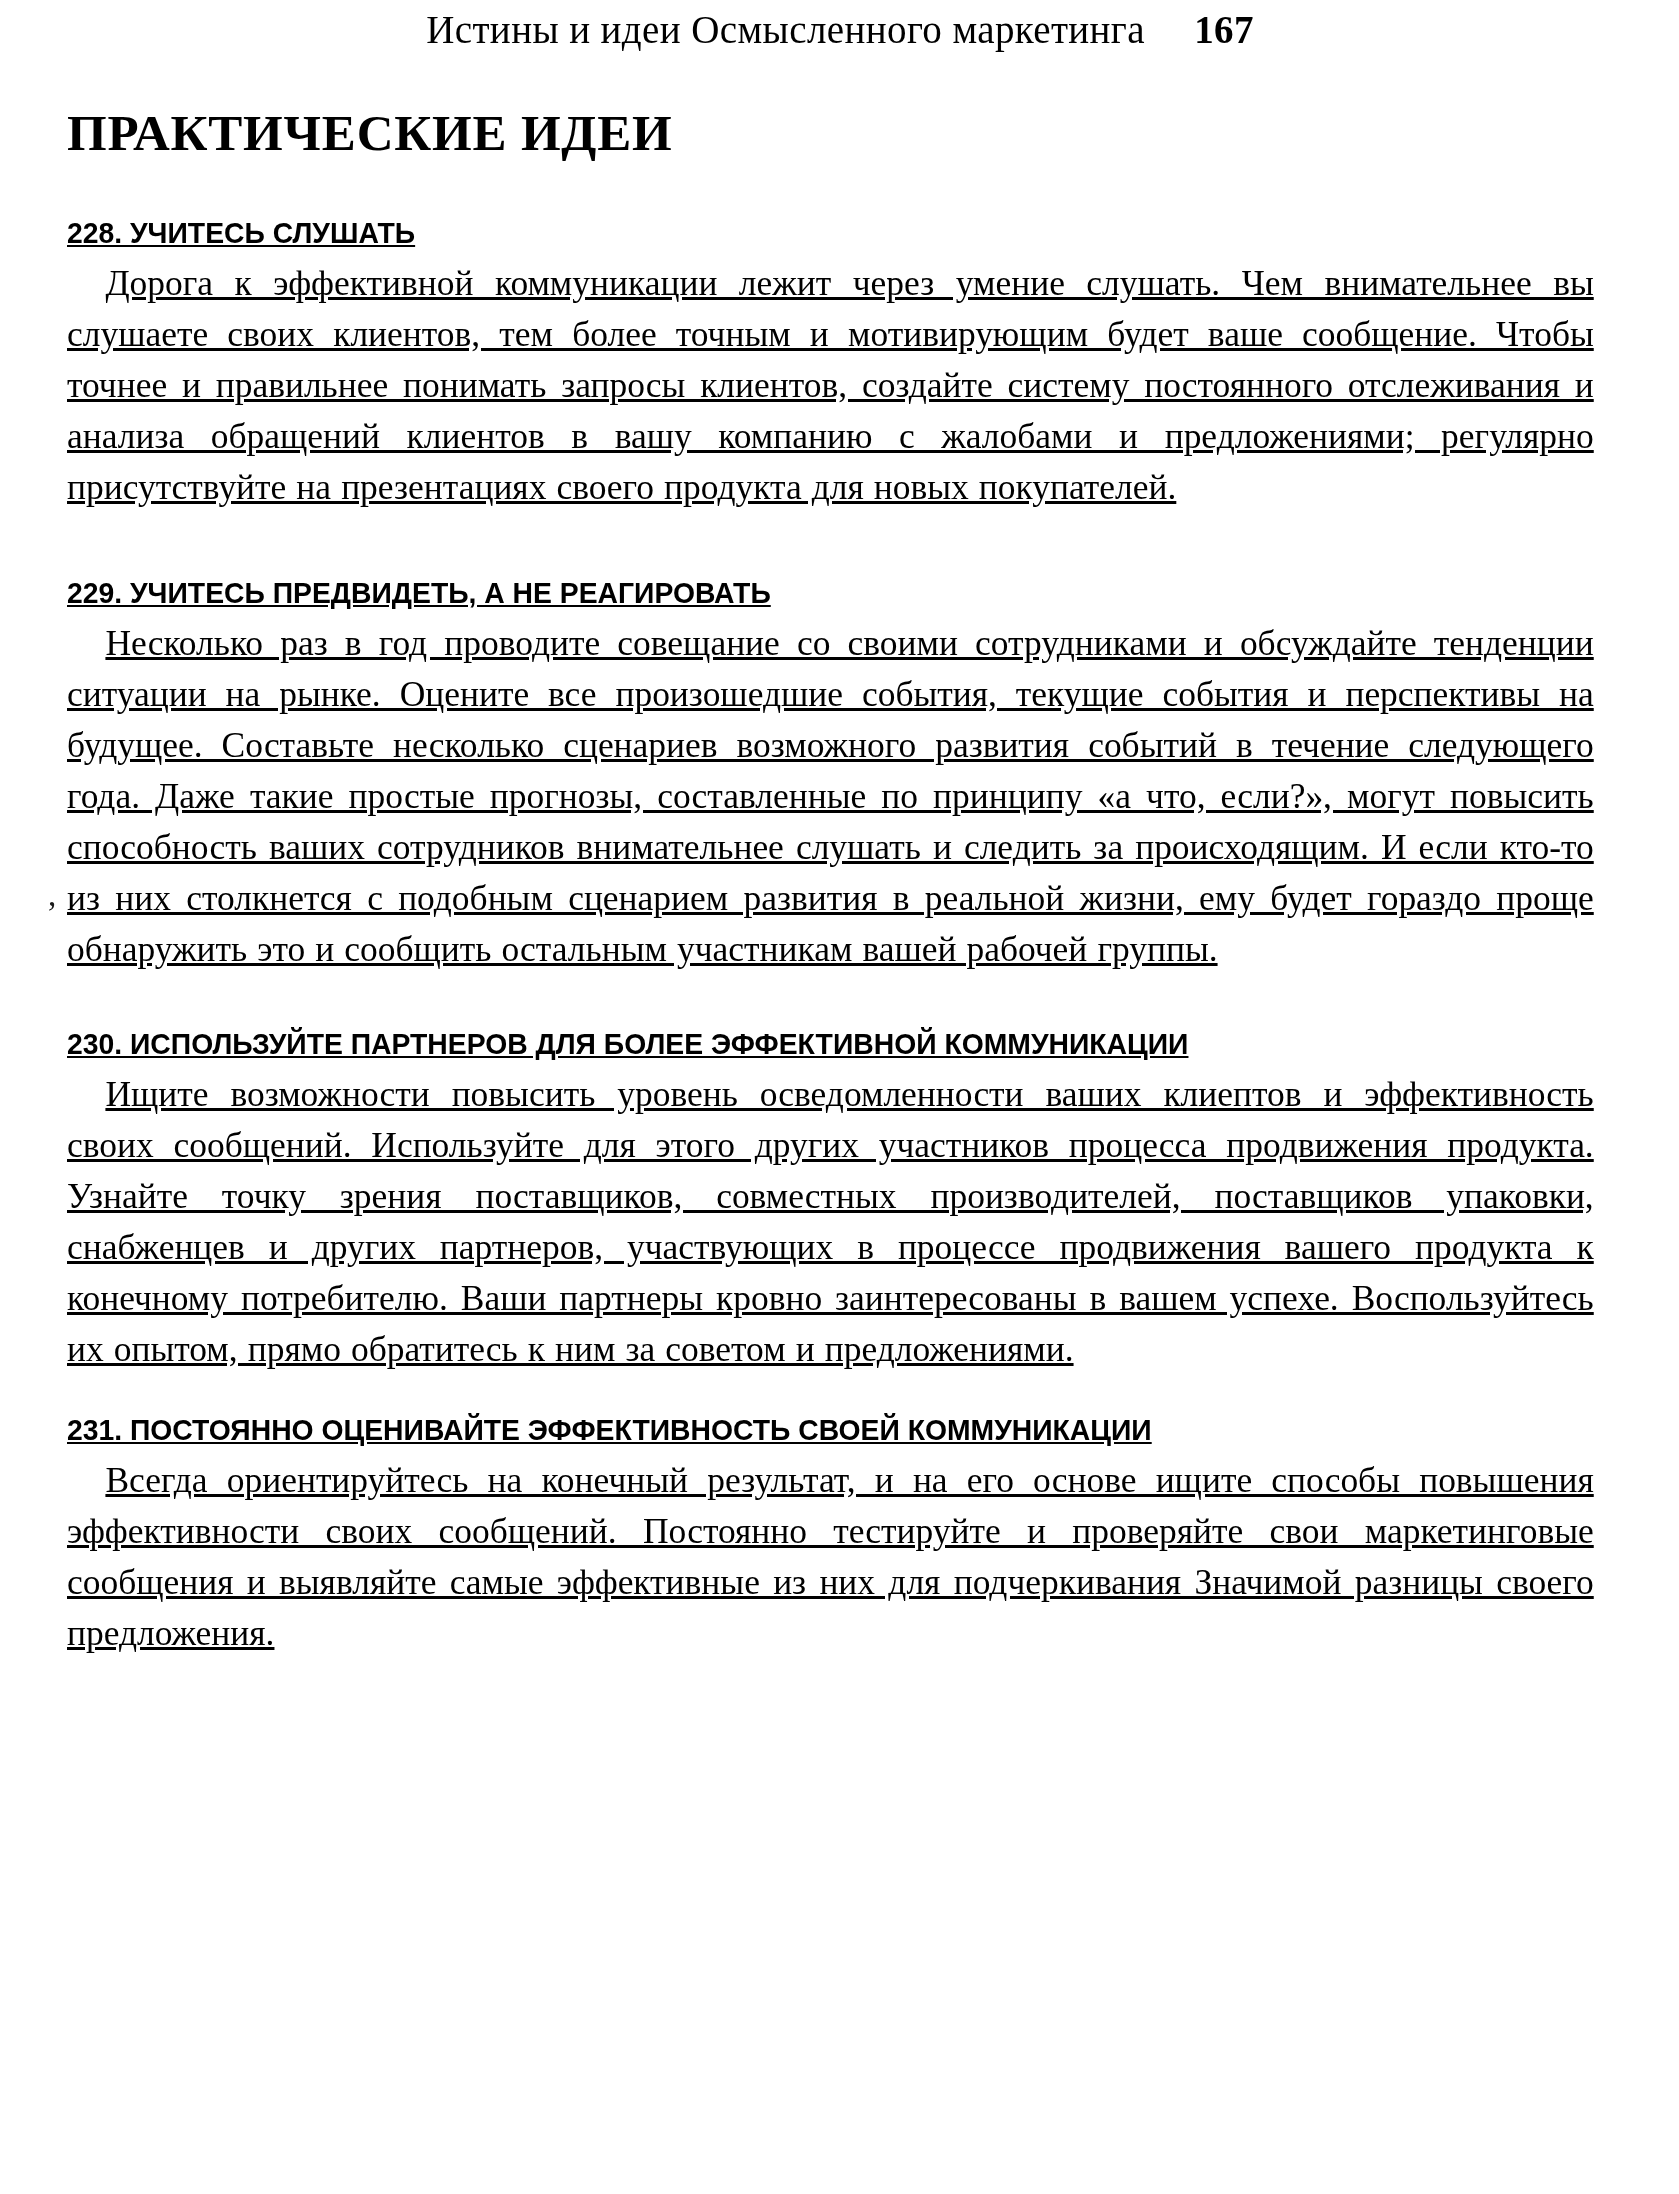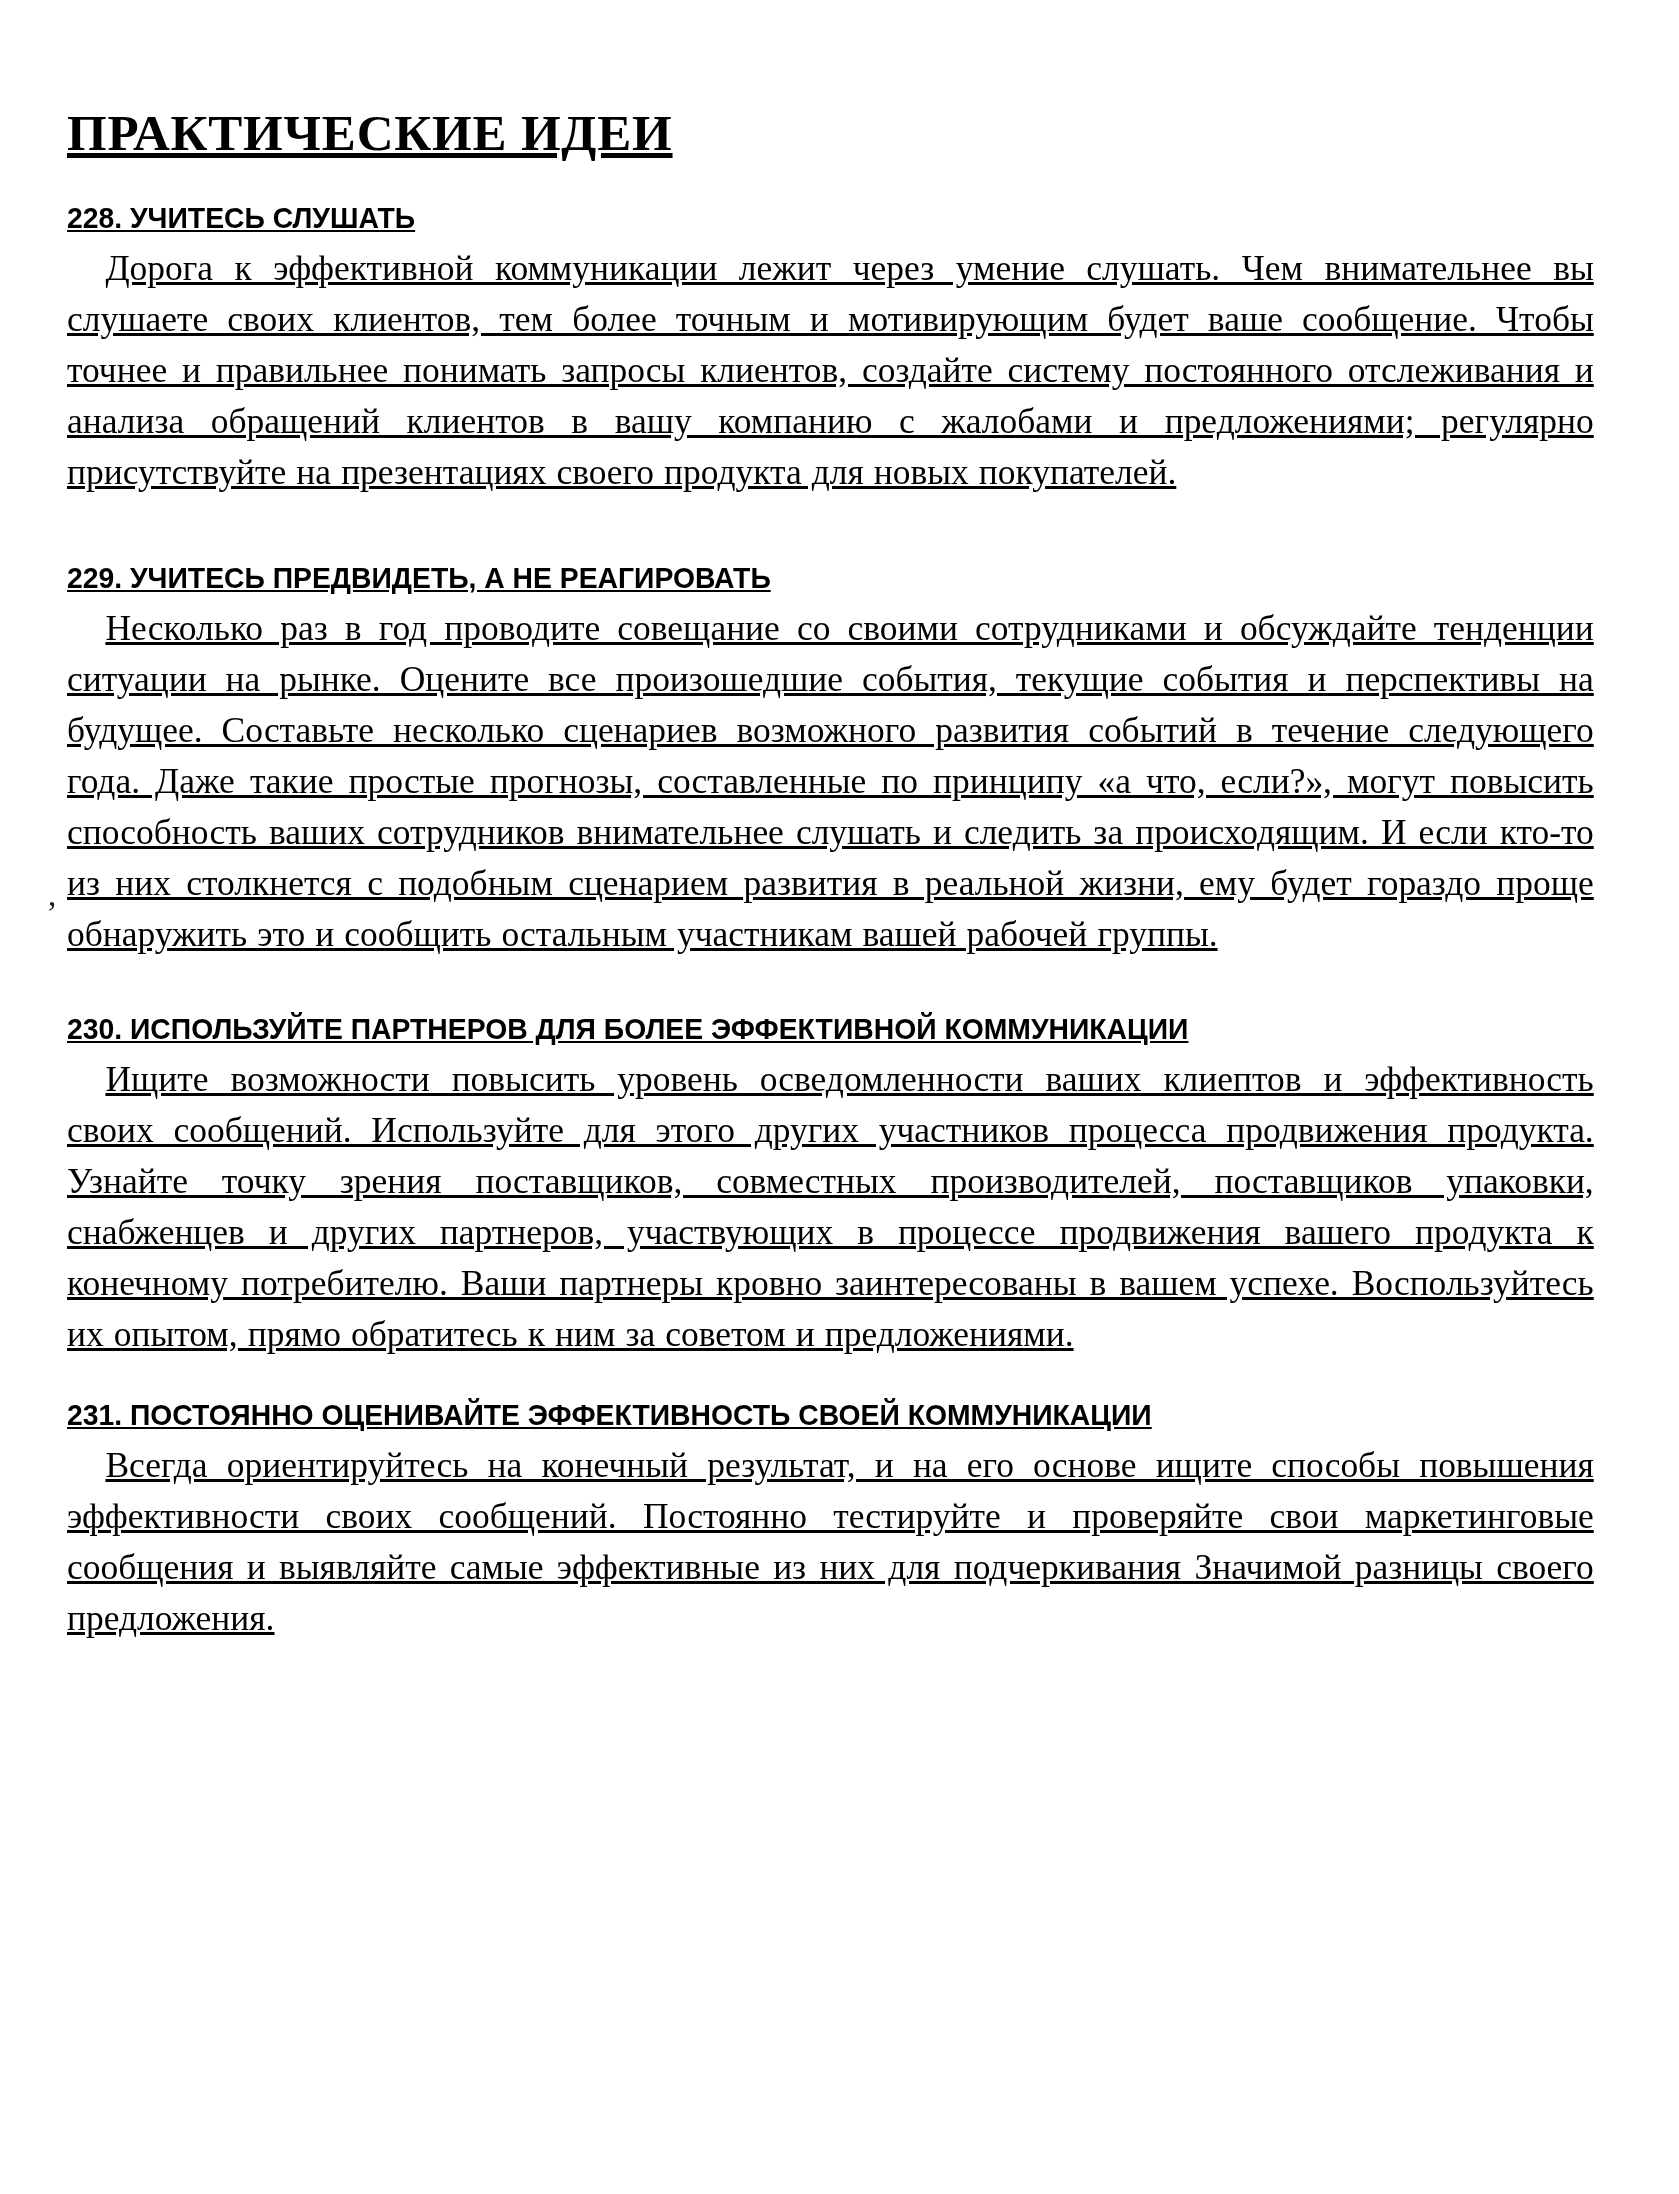--- a/index.html
+++ b/index.html
@@ -41,23 +41,22 @@
     position: absolute;
     left: 67px;
     top: 107px;
     width: 1550px;
   }
   .page-title {
     font-family: "Liberation Serif", "DejaVu Serif", serif;
     font-weight: bold;
     font-size: 51px;
     letter-spacing: 0.8px;
-    margin: 0 0 40px 0;
+    margin: 0 0 55px 0;
     line-height: 1.05;
-    text-decoration: underline;
   }
   .section {
     margin-bottom: 38px;
     text-decoration: underline;
   }
   .section-heading {
     font-family: "Liberation Sans Narrow", "Liberation Sans", "DejaVu Sans", sans-serif;
     font-weight: bold;
     font-size: 29.5px;
     letter-spacing: 0px;
@@ -91,20 +90,24 @@
     font-size: 33px;
     line-height: 1;
     color: #1a1a1a;
   }
 </style>
 </head>
 <body>
 
 <div class="page">
 
+  <div class="running-head">
+    <span class="rh-title">Истины и идеи Осмысленного маркетинга</span>
+    <span class="rh-page">167</span>
+  </div>
 
   <div class="stray-mark">,</div>
 
   <div class="content">
 
     <h1 class="page-title">ПРАКТИЧЕСКИЕ ИДЕИ</h1>
 
     <div class="section sec-228">
       <h2 class="section-heading">228. УЧИТЕСЬ СЛУШАТЬ</h2>
       <p class="section-body">Дорога к эффективной коммуникации лежит через умение слушать. Чем внимательнее вы слушаете своих клиентов, тем более точным и мотивирующим будет ваше сообщение. Чтобы точнее и правильнее понимать запросы клиентов, создайте систему постоянного отслеживания и анализа обращений клиентов в вашу компанию с жалобами и предложениями; регулярно присутствуйте на презентациях своего продукта для новых покупателей.</p>

